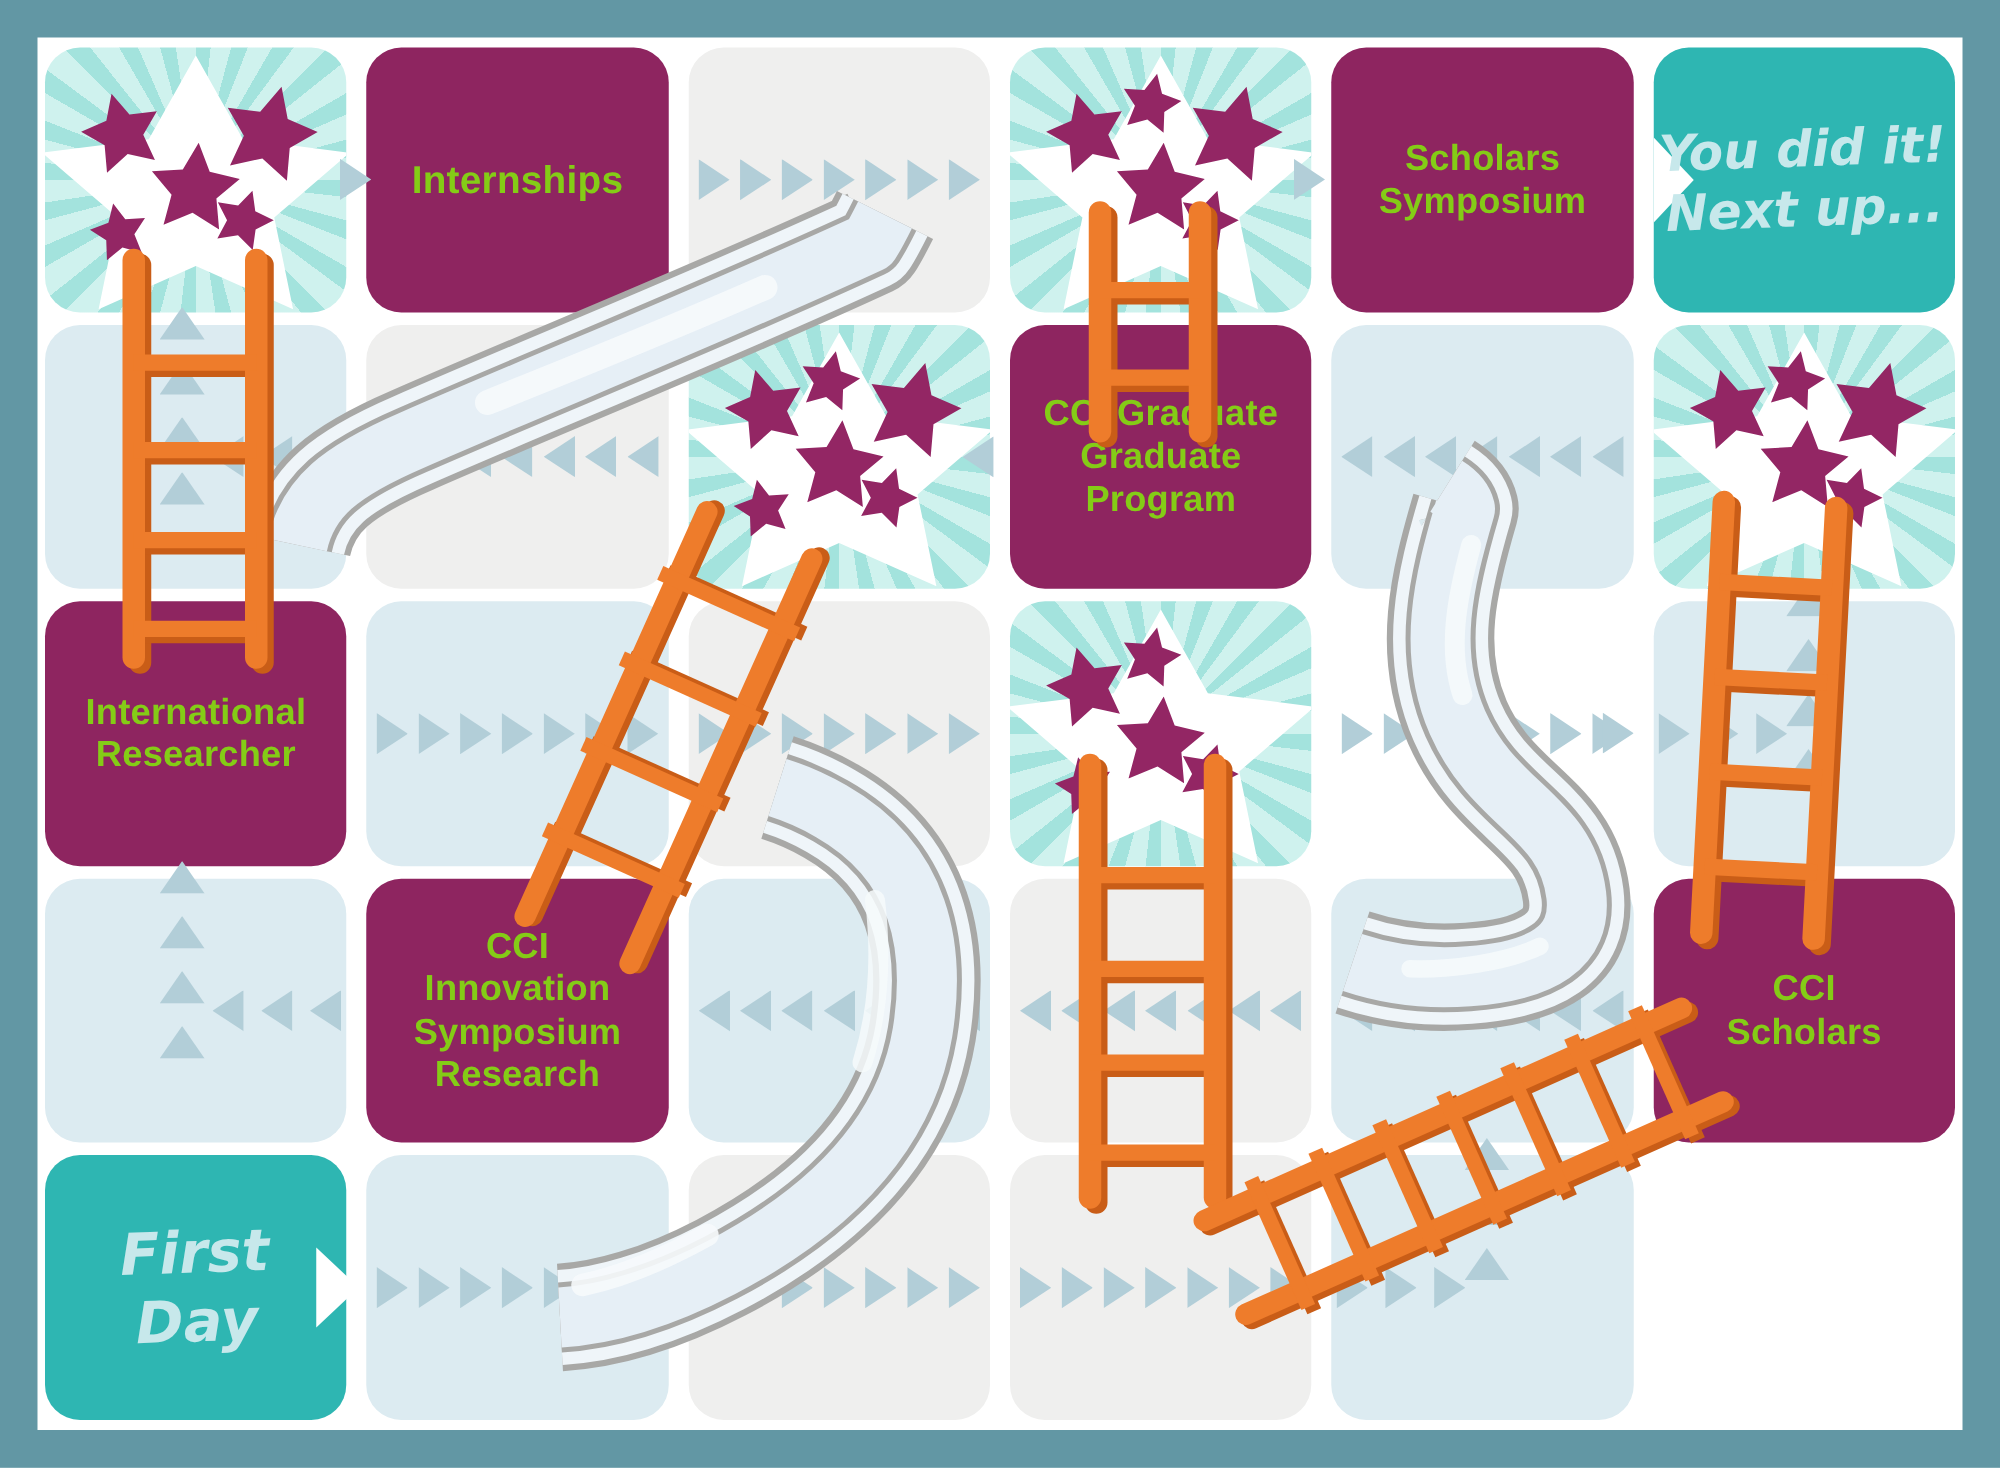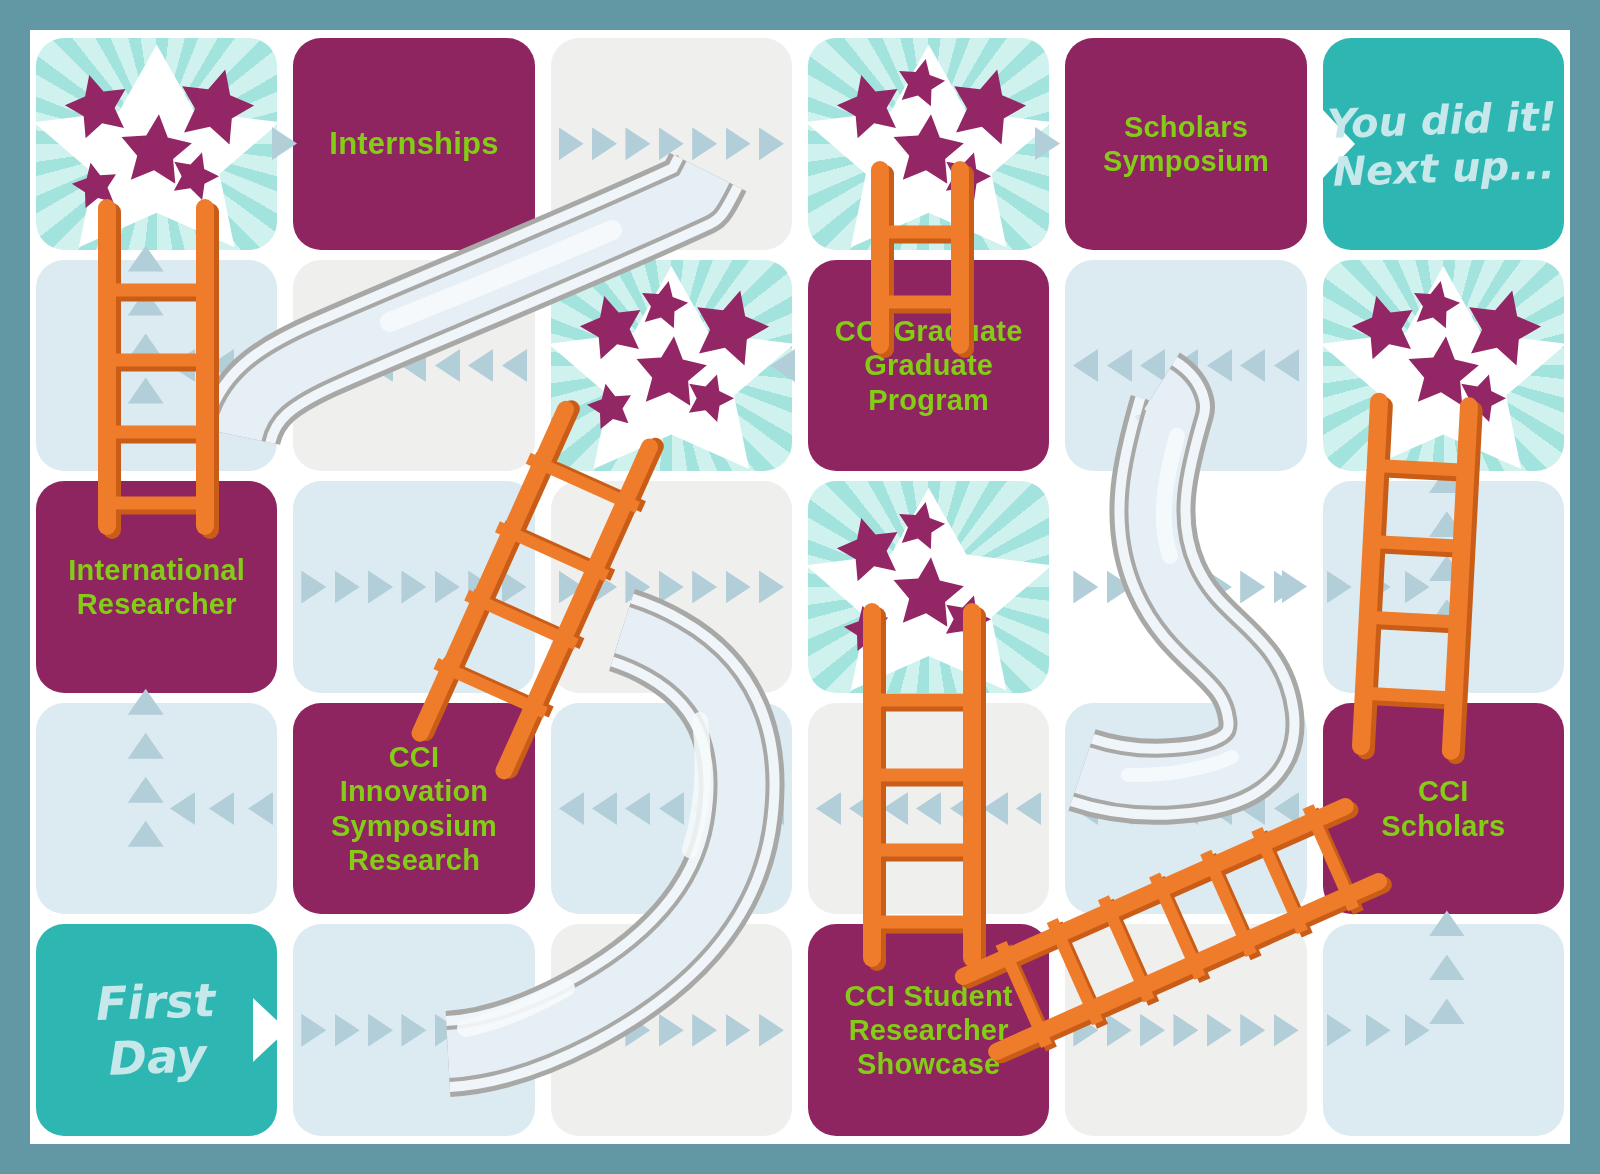--- a/index.html
+++ b/index.html
@@ -309,27 +309,20 @@
       <div class="arrows-full right">
           <span class="tri"></span>
           <span class="tri"></span>
           <span class="tri"></span>
           <span class="tri"></span>
           <span class="tri"></span>
           <span class="tri"></span>
           <span class="tri"></span>
         </div>
     </div>
-    <div class="cell maroon">
-      <div class="label">
-        <span>CCI Student</span>
-        <span>Researcher</span>
-        <span>Showcase</span>
-      </div>
-    </div>
     <div class="cell gray">
       <div class="arrows-full right">
           <span class="tri"></span>
           <span class="tri"></span>
           <span class="tri"></span>
           <span class="tri"></span>
           <span class="tri"></span>
           <span class="tri"></span>
           <span class="tri"></span>
         </div>

